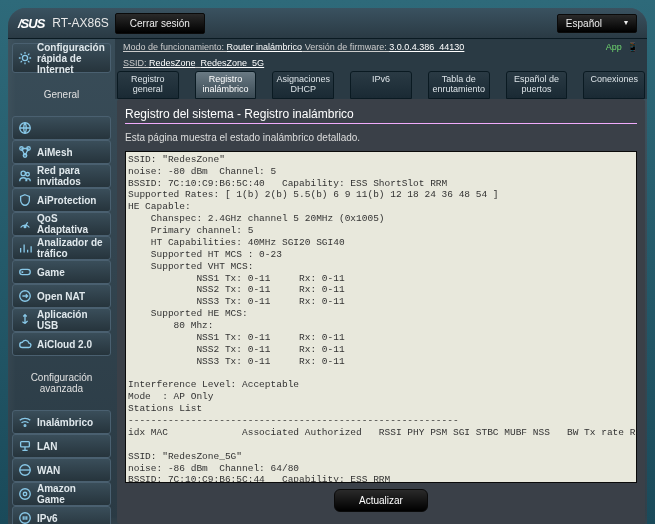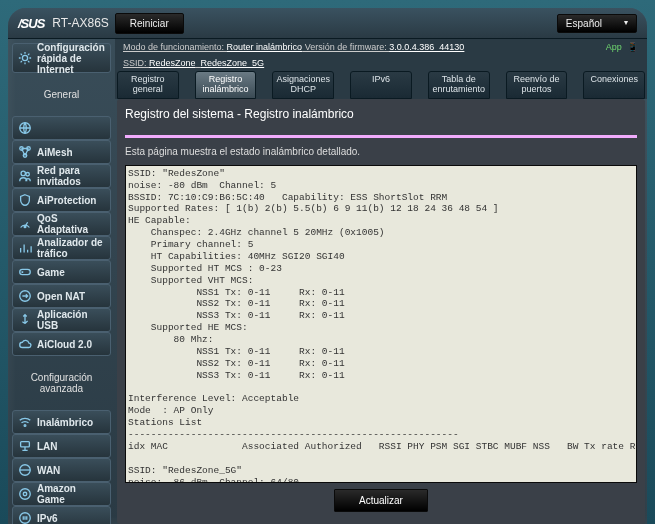--- a/index.html
+++ b/index.html
@@ -22,36 +22,36 @@
   .slabel { color:#e0e8ec; font-size:10px; line-height:1.1; font-weight:bold; }
   .main { flex:1; display:flex; flex-direction:column; overflow:hidden; }
   .metarow { padding:3px 8px; font-size:9px; color:#ccc; background:#2a3a44;text-decoration:underline; }
   .metarow a { color:#fff; text-decoration:underline; }
   .metarow .app { float:right; color:#6fd66f; }
   .metarow .phone { float:right; margin-left:6px; }
   .tabs { display:flex; gap:16px; padding:0 2px; background:#2a3a44; }
   .tab { flex:1; text-align:center; background:linear-gradient(to bottom,#2a3a44,#1a2a34); border:1px solid #0a1a22; border-radius:3px 3px 0 0; padding:3px 0; color:#dde4e8; font-size:9px; line-height:1.1; cursor:pointer; }
   .tab.active { background:linear-gradient(to bottom,#6a7a84,#3a4a54); color:#fff; }
   .panel { flex:1; background:#3a4048; margin:0 2px; border-radius:3px; padding:8px; display:flex; flex-direction:column; overflow:hidden; }
-  .ptitle { color:#fff; font-size:12px; padding-bottom:14px; border-bottom:3px solid #f0abfc; }
+  .ptitle { color:#fff; font-size:12px; padding-bottom:2px; border-bottom:1px solid #f0abfc; }
   .pdesc { color:#ddd; font-size:10px; padding:8px 0; }
   .logbox { flex:1; background:#e8e8dc; color:#333; font-family:"Courier New",monospace; font-size:9.5px; white-space:pre; overflow:auto; padding:2px; border:1px solid #0a0a0a; line-height:1.25; }
   .btnrow { text-align:center; padding:6px 0 4px; }
-  .abtn { background:linear-gradient(to bottom,#2a2a2a,#000); color:#fff; border:1px solid #0a0a0a; border-radius:1px; padding:5px 24px; font-size:10px; cursor:pointer; }
+  .abtn { background:linear-gradient(to bottom,#2a2a2a,#000); color:#fff; border:1px solid #0a0a0a; border-radius:6px; padding:5px 24px; font-size:10px; cursor:pointer; }
 </style>
 </head>
 <body>
 
 <div class="outer">
 <div class="frame">
 
   <div class="topbar">
     <span class="logo">/SUS</span>
     <span class="model">RT-AX86S</span>
-    <button class="tbtn">Reiniciar</button>
+    <button class="tbtn">Cerrar sesión</button>
     <div class="lang">
           <span>Español</span>
         </div>
   </div>
 
   <div class="body">
     <div class="sidebar">
       <div class="sitem tall">
         <span class="sicon">
               <svg viewBox="0 0 16 16">
@@ -220,21 +220,21 @@
       </div>
       <div class="metarow">
         <span>SSID: </span><a href="#">RedesZone</a>&nbsp;&nbsp;<a href="#">RedesZone_5G</a>
       </div>
       <div class="tabs" id="tabs">
             <div class="tab"><span>Registro</span><br><span>general</span></div>
             <div class="tab active"><span>Registro</span><br><span>inalámbrico</span></div>
             <div class="tab"><span>Asignaciones</span><br><span>DHCP</span></div>
             <div class="tab"><span>IPv6</span></div>
             <div class="tab"><span>Tabla de</span><br><span>enrutamiento</span></div>
-            <div class="tab"><span>Reenvío de</span><br><span>puertos</span></div>
+            <div class="tab"><span>Español de</span><br><span>puertos</span></div>
             <div class="tab"><span>Conexiones</span></div>
           </div>
       <div class="panel">
         <div class="ptitle">Registro del sistema - Registro inalámbrico</div>
         <div class="pdesc">Esta página muestra el estado inalámbrico detallado.</div>
         <div class="logbox">SSID: "RedesZone"
 noise: -80 dBm  Channel: 5
 BSSID: 7C:10:C9:B6:5C:40   Capability: ESS ShortSlot RRM
 Supported Rates: [ 1(b) 2(b) 5.5(b) 6 9 11(b) 12 18 24 36 48 54 ]
 HE Capable:

